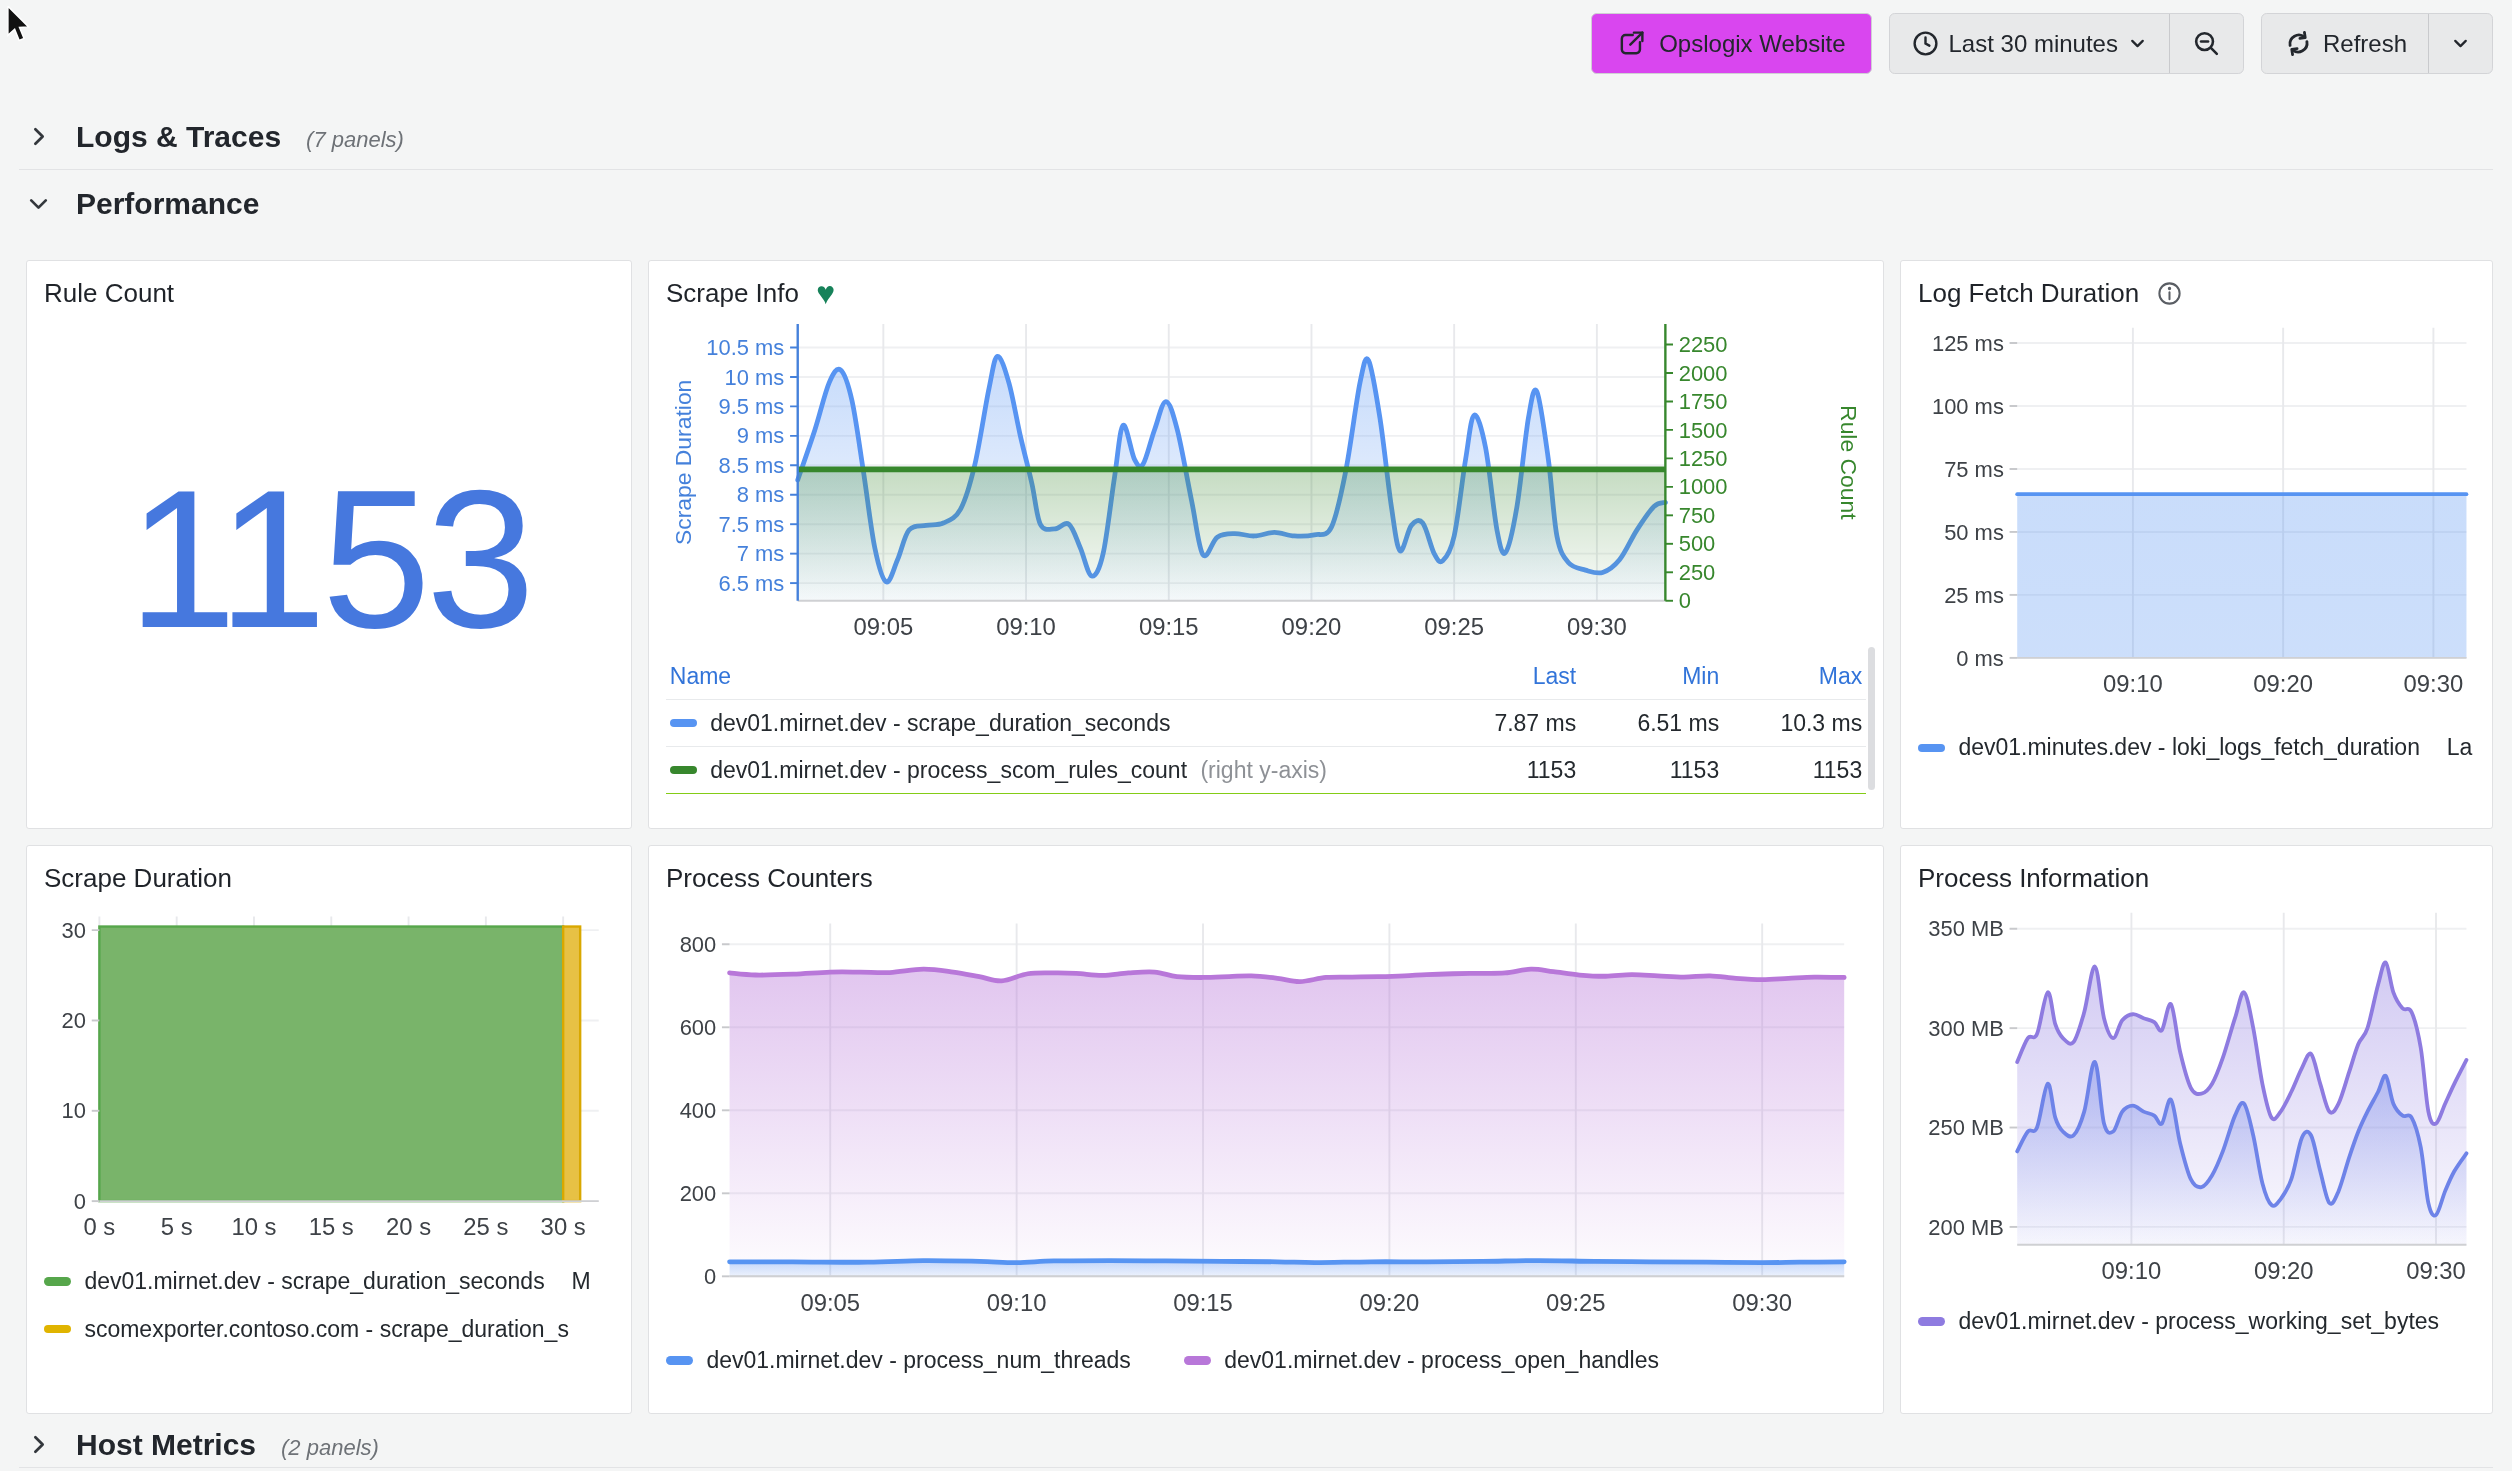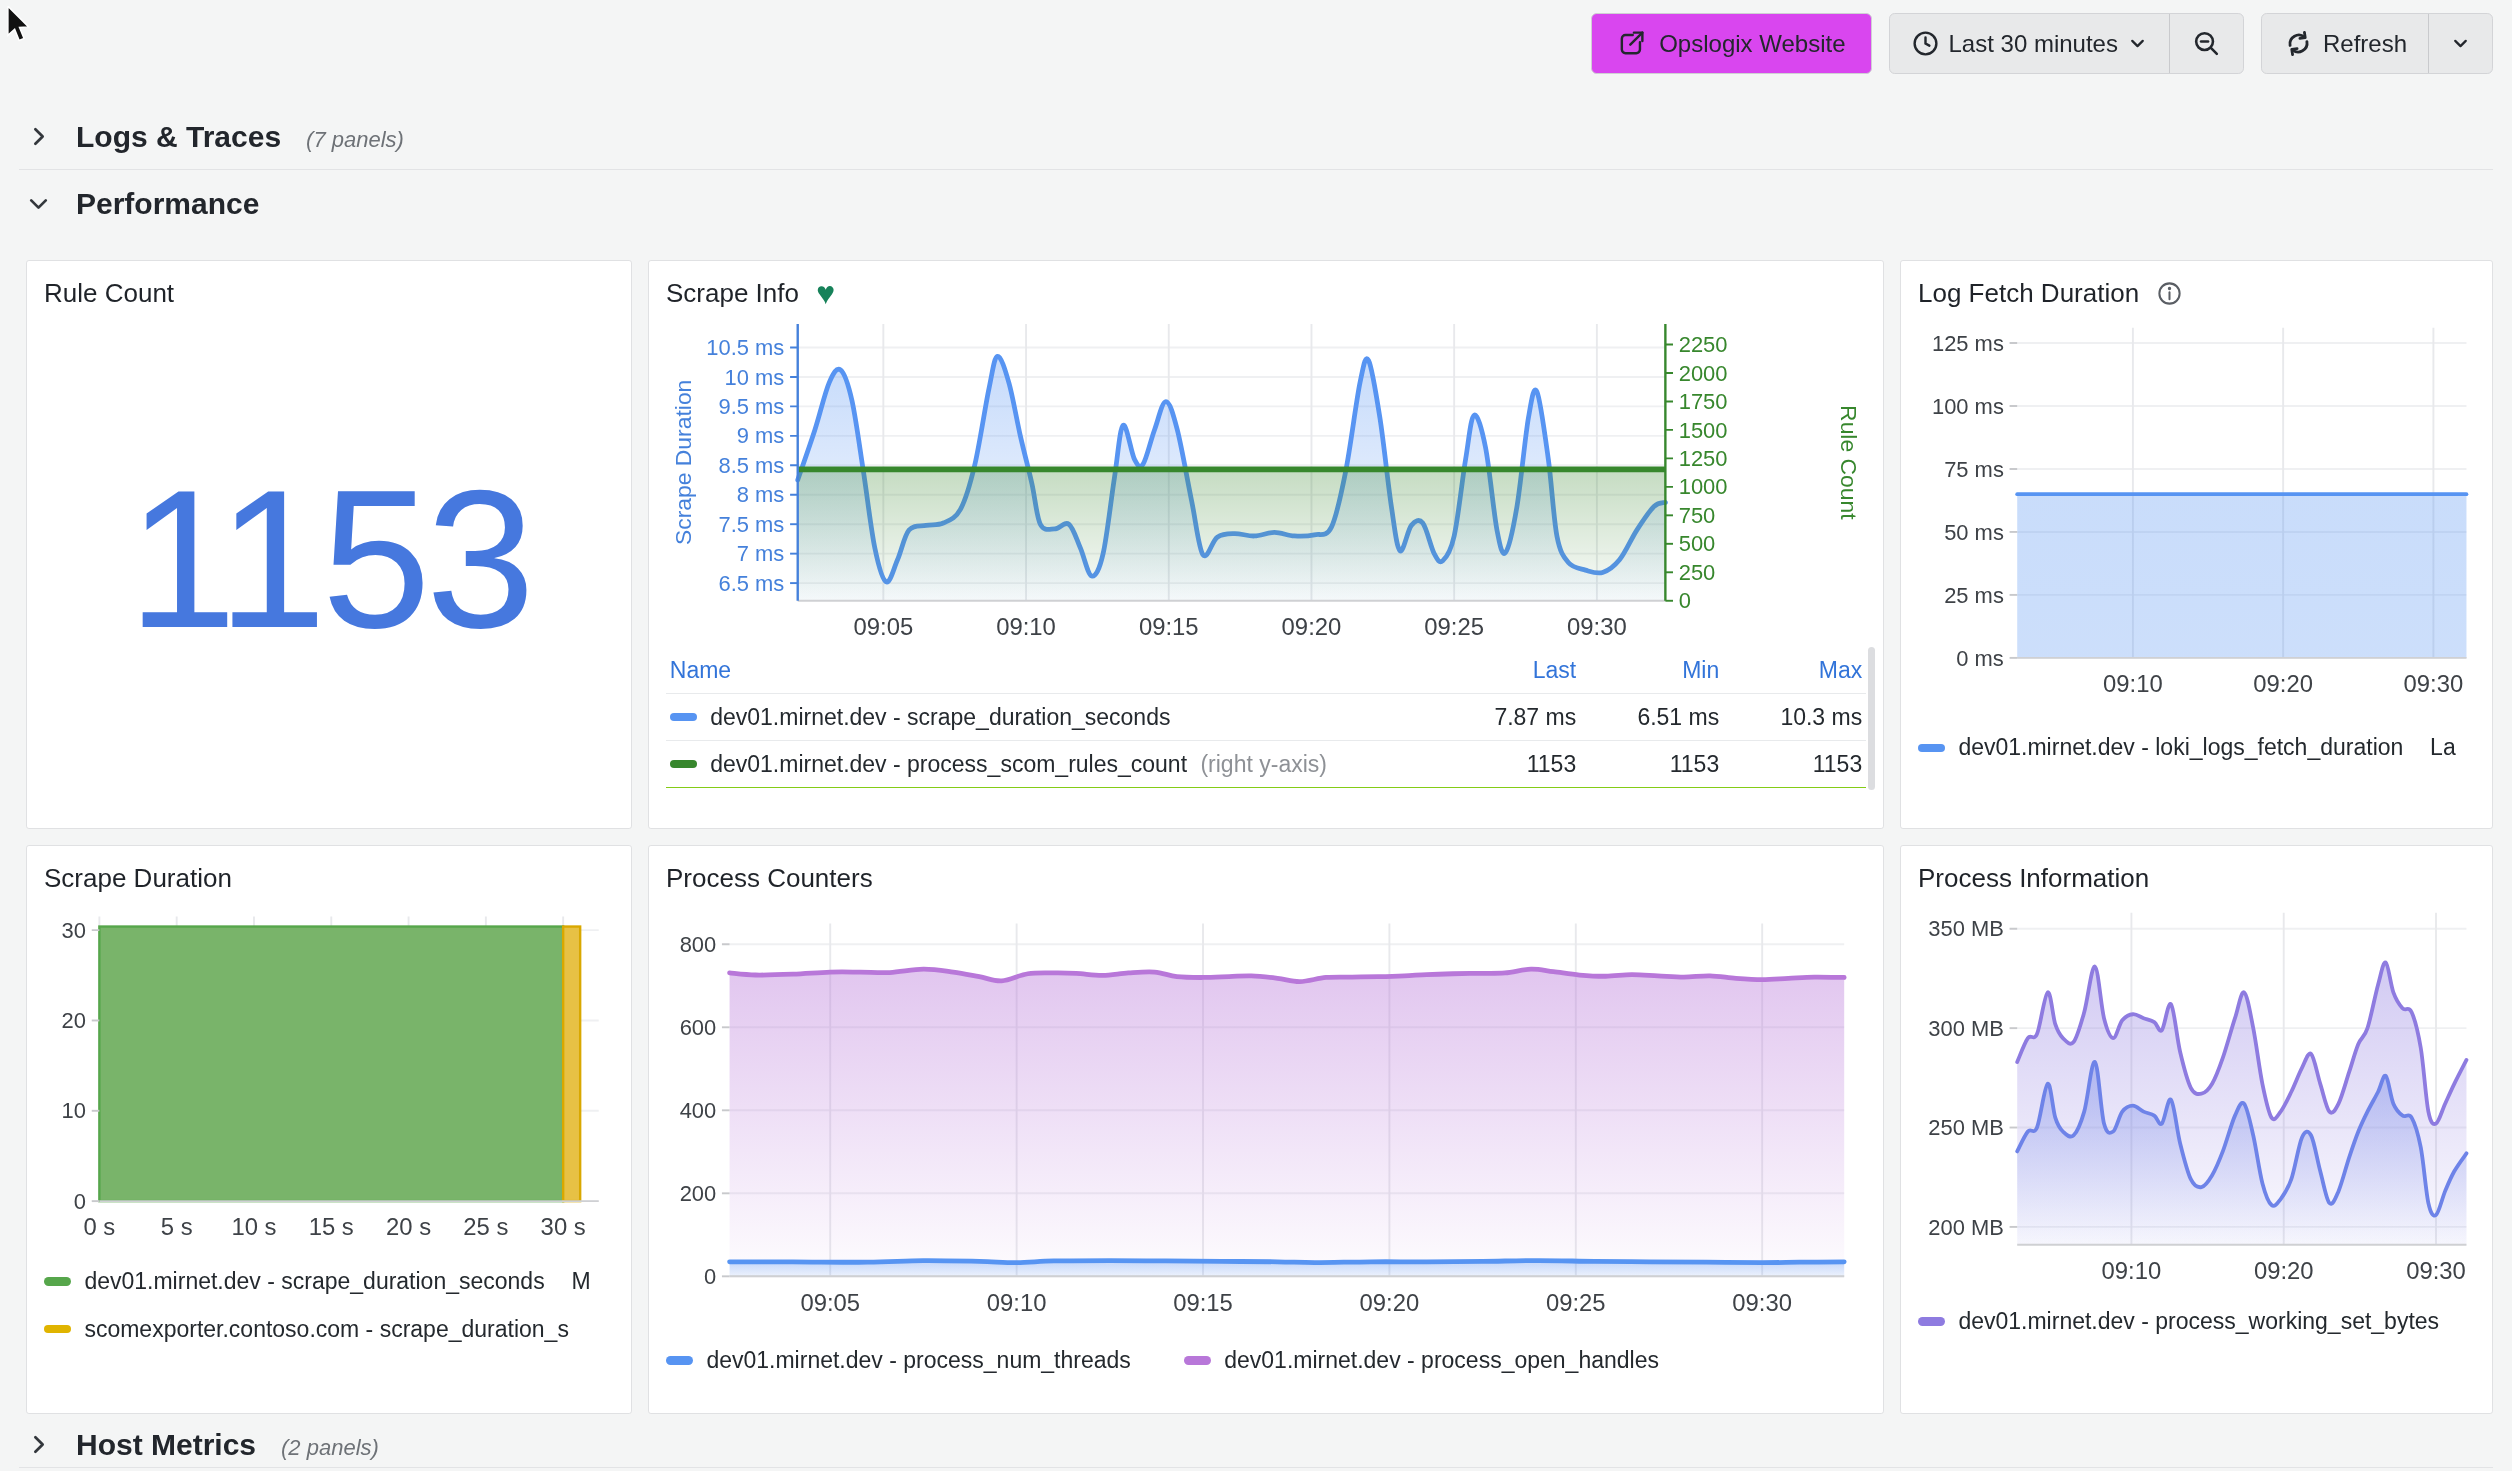--- a/index.html
+++ b/index.html
@@ -36,21 +36,21 @@
   svg.chart text { font-family:"Liberation Sans", sans-serif; }
 
   
   .legend { display:flex; flex-direction:column; gap:5.7px; white-space:nowrap; overflow:hidden; }
   .legend-inline { flex-direction:row; gap:53px; }
   .legend-item { display:flex; align-items:center; gap:13.4px; font-size:23px; color:#24292e; height:42px; cursor:pointer; white-space:nowrap; }
   .swatch { width:27px; height:8.6px; border-radius:4.8px; flex:0 0 auto; }
   .legend-meta { color:#24292e; margin-left:13.4px; }
 
   
-  .tbl { width:100%; border-collapse:collapse; margin-top:6px; }
+  .tbl { width:100%; border-collapse:collapse; margin-top:12px; }
   .tbl th { font-size:23px; font-weight:500; color:#3274d9; padding:7.6px 3.8px 9.5px 3.8px; text-align:right; cursor:pointer; }
   .tbl th.name { text-align:left; }
   .tbl td { font-size:23px; color:#24292e; padding:9.5px 3.8px; text-align:right; border-top:1px solid #e8eaec; white-space:nowrap; }
   .tbl tr.last td { border-bottom:1px solid #84cc16; }
   .tbl td.name { text-align:left; }
   .name-cell { display:flex; align-items:center; gap:13.4px; cursor:pointer; }
   .name-suffix { color:#8e9196; }
   .col-num { width:143px; }
   .tbl-scroll { position:absolute; right:7.6px; bottom:38px; width:7.6px; height:143px; border-radius:3.8px; background:#dcdde0; }
 
@@ -317,21 +317,21 @@
       <text x="90" y="295.96946564885496" text-anchor="end" fill="#3e4247" font-size="23">25 ms</text>
       <line x1="96" x2="104" y1="354" y2="354" stroke="#c8c9cc" stroke-width="2"></line>
       <text x="90" y="362" text-anchor="end" fill="#3e4247" font-size="23">0 ms</text>
       <text x="225.2943143812709" y="390" text-anchor="middle" fill="#3e4247" font-size="25">09:10</text>
       <text x="382.819397993311" y="390" text-anchor="middle" fill="#3e4247" font-size="25">09:20</text>
       <text x="540.3444816053511" y="390" text-anchor="middle" fill="#3e4247" font-size="25">09:30</text>
     </svg>
   <div class="legend" style="margin-top:25px;">
     <div class="legend-item">
       <span class="swatch" style="background: rgb(87, 148, 242);"></span>
-      <span>dev01.mirnet.dev - loki_logs_fetch_duration</span>
+      <span>dev01.minutes.dev - loki_logs_fetch_duration</span>
       <span class="legend-meta">La</span>
     </div>
   </div>
 </div>
 
 <div class="panel" style="left:26px; top:845px; width:606px; height:569px;">
   <div class="panel-title-row">
     <span class="panel-title">Scrape Duration</span>
   </div>
   <svg class="chart" style="margin-top:7.6px;" viewBox="0 0 597 360" width="570" height="344">

